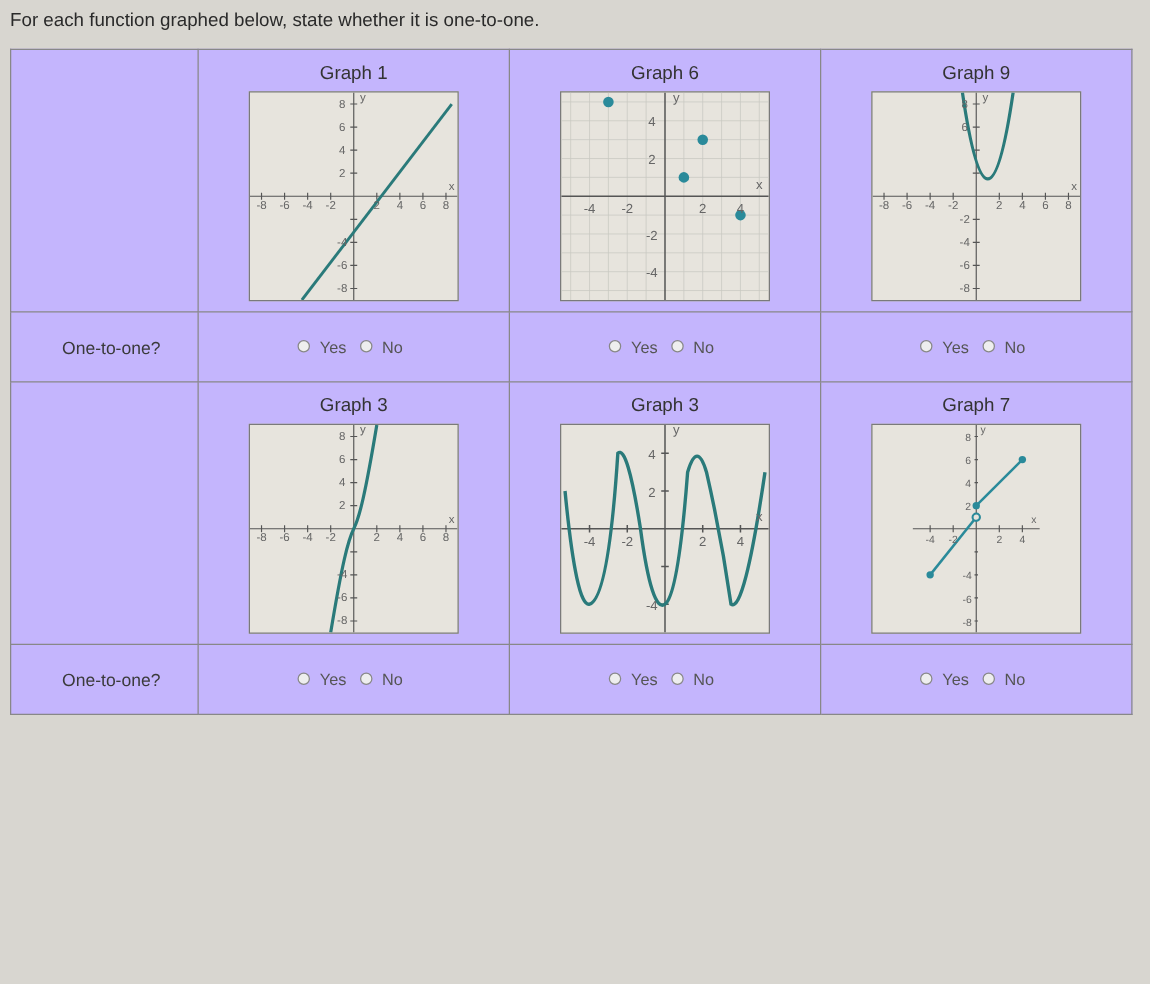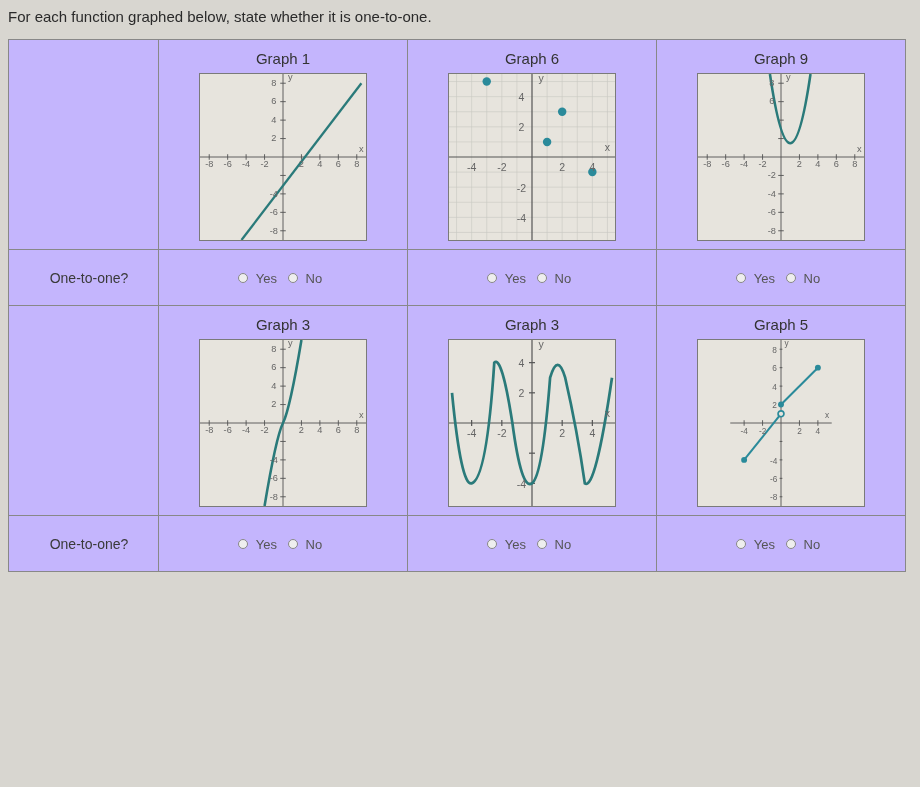--- a/index.html
+++ b/index.html
@@ -328,21 +328,21 @@
           <text x="-0.7" y="-3.7">4</text>
                 <text x="-0.7" y="-1.7">2</text>
                 <text x="-0.7" y="4.3">-4</text>
           <text x="5" y="-0.4">x</text>
                 <text x="0.6" y="-5">y</text>
         </g>
       </svg>
     </div>
   </td>
   <td class="gcell">
-    <div class="gtitle">Graph 5</div>
+    <div class="gtitle">Graph 7</div>
     <div class="gbox">
       <svg width="166" height="166" viewBox="-5.5 -9 11 18">
         <g transform="scale(1,-1)">
           <line x1="-5.5" y1="0" x2="5.5" y2="0" stroke="#555" stroke-width="0.1"></line>
           <line x1="0" y1="-9" x2="0" y2="9" stroke="#555" stroke-width="0.1"></line>
           <g stroke="#555" stroke-width="0.1">
             <line x1="-4" y1="-.3" x2="-4" y2=".3"></line>
                   <line x1="-2" y1="-.3" x2="-2" y2=".3"></line>
                   <line x1="2" y1="-.3" x2="2" y2=".3"></line>
                   <line x1="4" y1="-.3" x2="4" y2=".3"></line>

